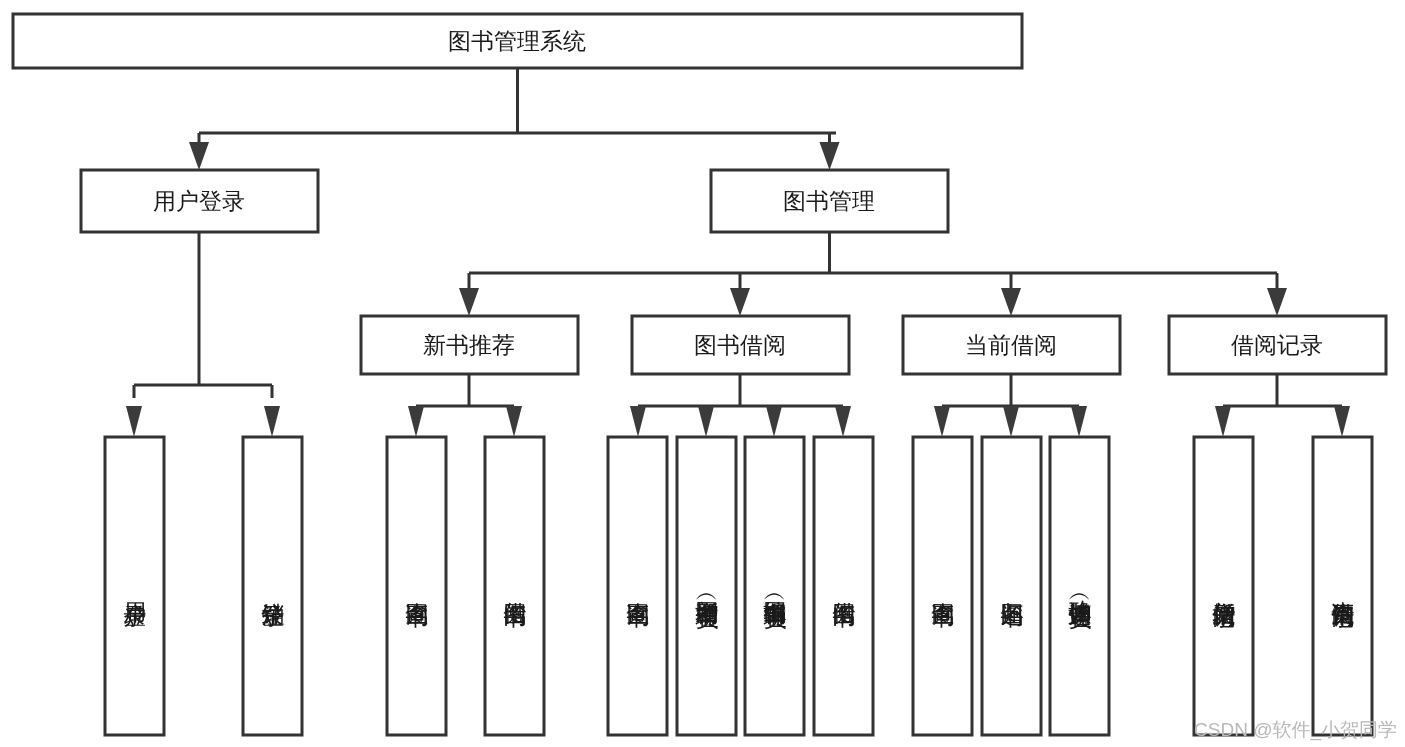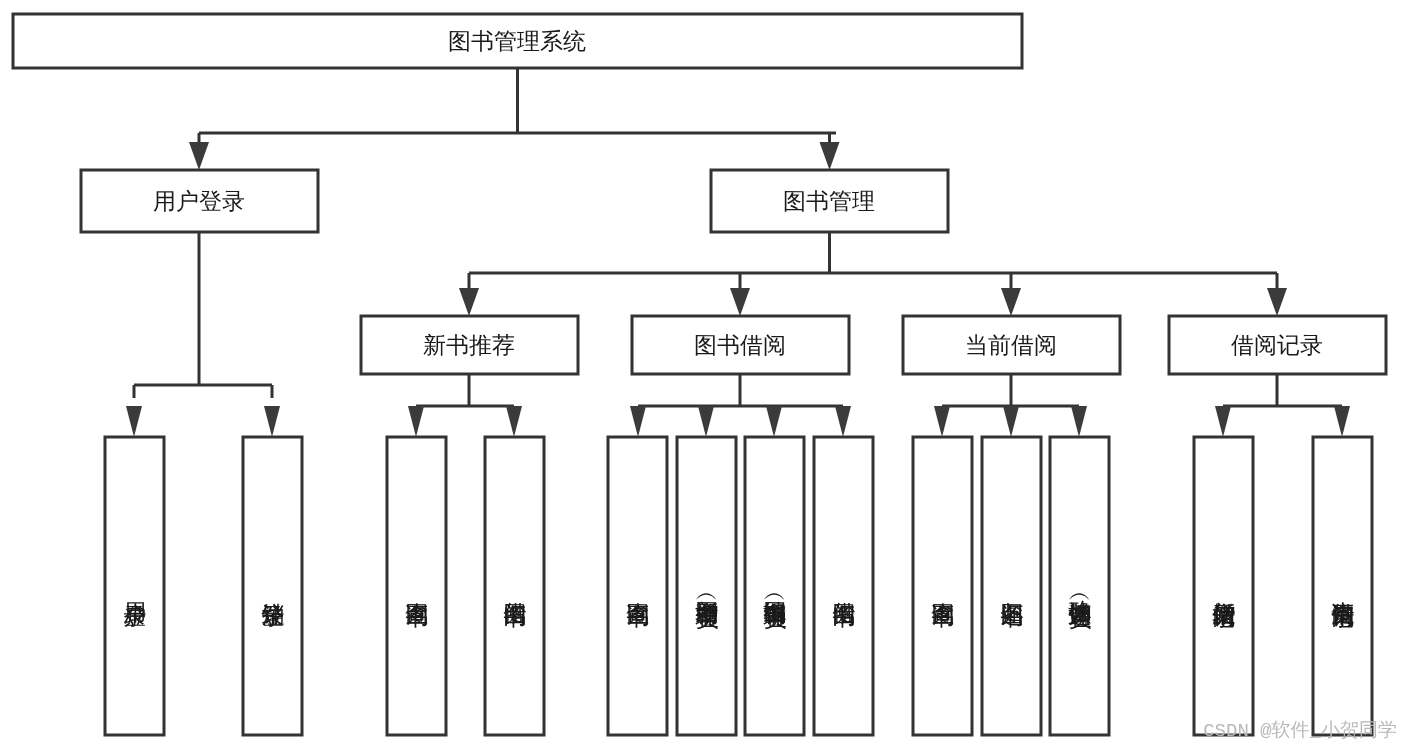--- a/index.html
+++ b/index.html
@@ -66,21 +66,21 @@
     line-height: 1.04;
     color: #1a1a1a;
     letter-spacing: 1px;
     white-space: nowrap;
     text-align: center;
   }
   .watermark {
     position: absolute;
     right: 8px;
     bottom: 4px;
-    font-family: Liberation Mono, monospace;
+    font-family: Liberation Sans, sans-serif;
     font-size: 19px;
     color: #b9b9b9;
     white-space: nowrap;
     user-select: none;
     margin-left: 39px;
   }
 </style>
 </head>
 <body>
 

